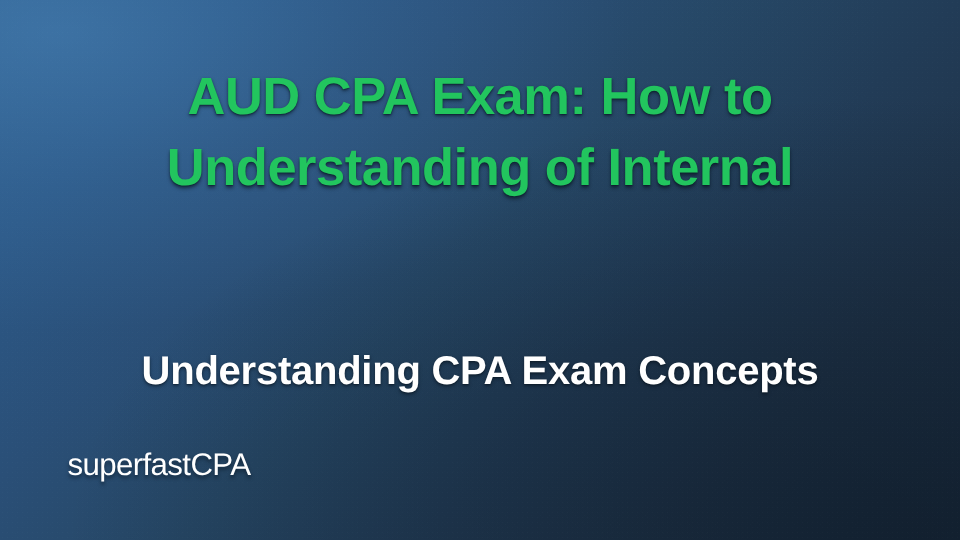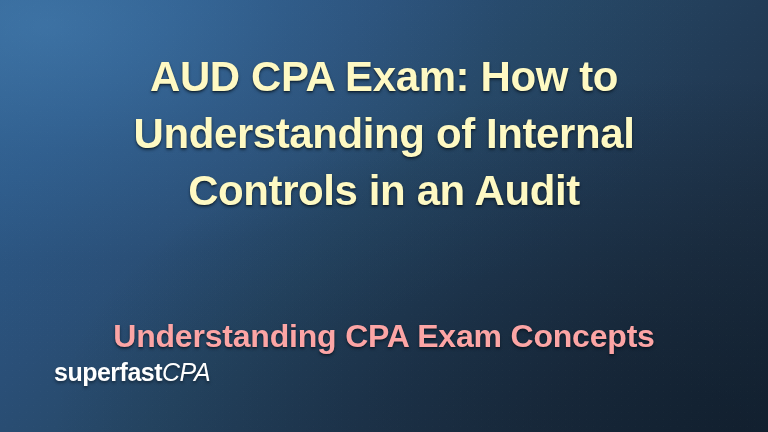--- a/index.html
+++ b/index.html
@@ -75,79 +75,77 @@
     left: 0;
     right: 0;
     top: 48px;
     text-align: center;
     padding: 0 22px;
     box-sizing: border-box;
   }
 
   .title-line {
     display: block;
-    color: #fef9c3;
+    color: #22c55e;
     font-size: 42px;
     line-height: 57px;
     font-weight: 800;
     letter-spacing: -0.4px;
     white-space: nowrap;
     text-shadow:
       0 2px 3px rgba(6,16,26,0.55),
       0 1px 1px rgba(6,16,26,0.40);
   }
 
   .subtitle {
     position: absolute;
     left: 0;
     right: 0;
     top: 276px;
     text-align: center;
-    color: #fca5a5;
+    color: #ffffff;
     font-size: 32px;
     line-height: 40px;
     font-weight: 700;
     letter-spacing: -0.2px;
     white-space: nowrap;
     text-shadow:
       0 2px 3px rgba(6,16,26,0.50),
       0 1px 1px rgba(6,16,26,0.35);
-    margin-top: 40px;
   }
 
   .logo {
     position: absolute;
     left: 54px;
     top: 357px;
     color: #ffffff;
     font-size: 25px;
     line-height: 30px;
     letter-spacing: -0.5px;
     white-space: nowrap;
     text-shadow: 0 2px 3px rgba(6,16,26,0.50);
   }
-  .logo-strong { font-weight: 700; }
-  .logo-light  { font-weight: 400; font-style: italic; }
+  .logo-strong { font-weight: 400; }
+  .logo-light  { font-weight: 400; }
 </style>
 </head>
 <body>
 
 <div class="slide">
 
   <div class="bg-base"></div>
   <div class="bg-glow"></div>
   <div class="bg-vignette"></div>
   <div class="bg-texture"></div>
 
   <div class="content">
 
     <div class="title-block">
       <span class="title-line">AUD CPA Exam: How to</span>
       <span class="title-line">Understanding of Internal</span>
-      <span class="title-line">Controls in an Audit</span>
     </div>
 
     <div class="subtitle">Understanding CPA Exam Concepts</div>
 
     <div class="logo">
       <span class="logo-strong">superfast</span><span class="logo-light">CPA</span>
     </div>
 
   </div>
 </div>

